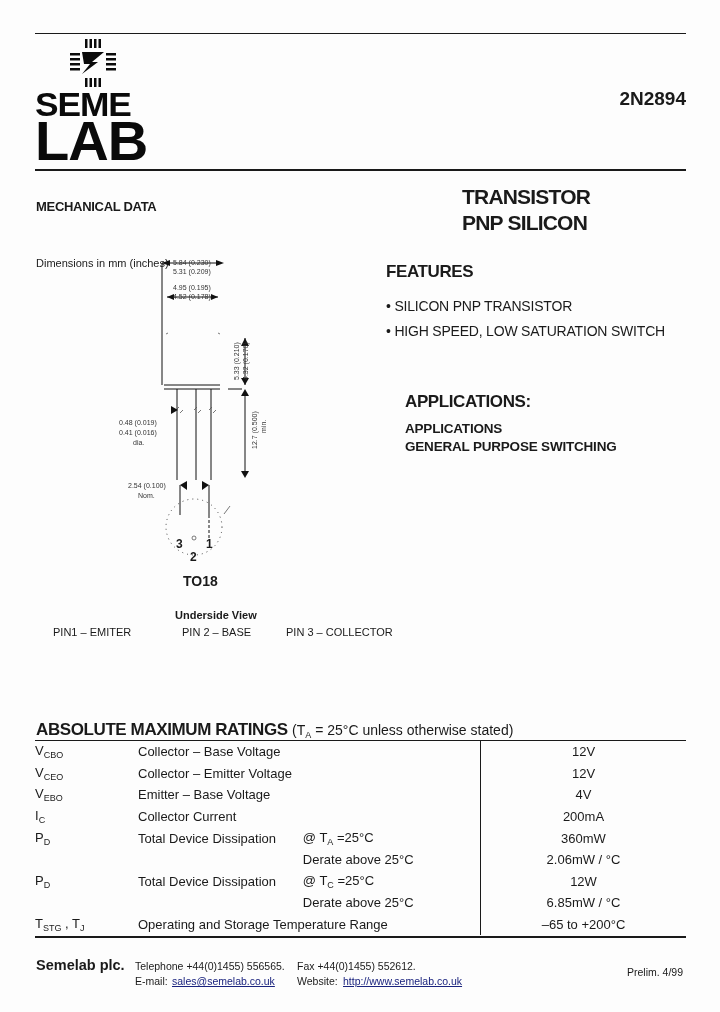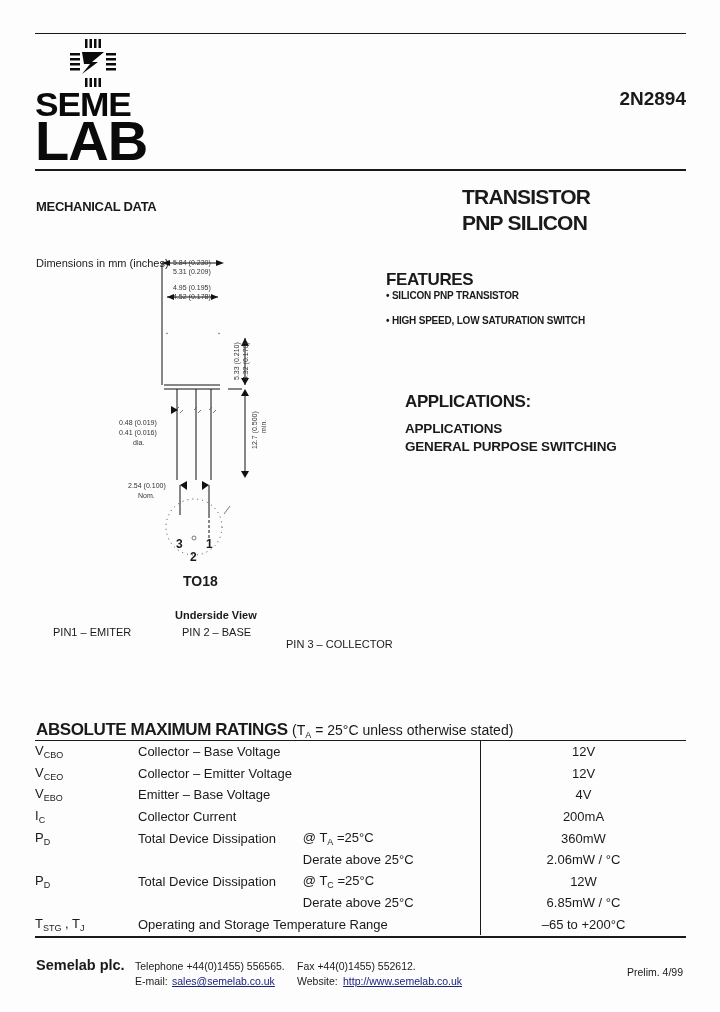--- a/index.html
+++ b/index.html
@@ -5,22 +5,22 @@
   html, body { margin:0; padding:0; background:#fdfdfd; }
   body { width:720px; height:1012px; position:relative; overflow:hidden;
          font-family:"Liberation Sans", sans-serif; color:#1a1a1a; }
   .abs { position:absolute; }
   .rule { position:absolute; background:#1a1a1a; }
   .logo-word { font-family:"Liberation Sans", sans-serif; font-weight:bold; color:#0a0a0a; letter-spacing:-1px; }
   .part { font-weight:bold; font-size:19px; }
   .h-mech { font-weight:bold; font-size:13px; letter-spacing:-0.3px; }
   .sub { font-size:11px;margin-top:41px; }
   .title { font-weight:bold; font-size:21px; line-height:26px; letter-spacing:-0.8px; }
-  .features-h { font-weight:bold; font-size:17px; letter-spacing:-0.4px;margin-top:8px; }
-  .feat { font-weight:bold; font-size:10px; letter-spacing:-0.2px; }
+  .features-h { font-weight:bold; font-size:17px; letter-spacing:-0.4px; }
+  .feat { font-weight:normal; font-size:14px; letter-spacing:-0.2px;margin-top:8px; }
   .apps-h { font-weight:bold; font-size:17px; letter-spacing:-0.4px; }
   .apps { font-weight:bold; font-size:13.5px; line-height:18px; letter-spacing:-0.2px; }
   .dim { font-size:7px; color:#333; white-space:nowrap; line-height:9px; }
   .pin-line { font-size:11px; }
   .amr-h { font-weight:bold; font-size:17px; letter-spacing:-0.4px; }
   .amr-cond { font-weight:normal; font-size:14px; letter-spacing:0; }
   table.amr { position:absolute; left:35px; top:741px; width:651px; border-collapse:collapse; font-size:13px; }
   table.amr td { height:21.6px; padding:0; vertical-align:middle; }
   .c-sym { width:103px; }
   .c-desc { width:154px; }
@@ -130,21 +130,21 @@
 </svg>
 <div class="abs dim" style="left:128px; top:481px;">2.54 (0.100)</div>
 <div class="abs dim" style="left:138px; top:491px;">Nom.</div>
 <div class="abs" style="left:206px; top:537px; font-weight:bold; font-size:12px;">1</div>
 <div class="abs" style="left:190px; top:550px; font-weight:bold; font-size:12px;">2</div>
 <div class="abs" style="left:176px; top:537px; font-weight:bold; font-size:12px;">3</div>
 <div class="abs" style="left:183px; top:573px; font-weight:bold; font-size:14px;">TO18</div>
 <div class="abs" style="left:175px; top:609px; font-weight:bold; font-size:11px;">Underside View</div>
 <div class="abs pin-line" style="left:53px; top:626px;">PIN1 – EMITER</div>
 <div class="abs pin-line" style="left:182px; top:626px;">PIN 2 – BASE</div>
-<div class="abs pin-line" style="left:286px; top:626px;margin-top:12px;">PIN 3 – COLLECTOR</div>
+<div class="abs pin-line" style="left:286px; top:626px;">PIN 3 – COLLECTOR</div>
 
 <div class="abs title" style="left:462px; top:184px;">
   <div>TRANSISTOR</div>
   <div>PNP SILICON</div>
 </div>
 
 <div class="abs features-h" style="left:386px; top:262px;">FEATURES</div>
 <div class="abs feat" style="left:386px; top:290px;">• SILICON  PNP TRANSISTOR</div>
 <div class="abs feat" style="left:386px; top:315px;">• HIGH SPEED, LOW SATURATION SWITCH</div>
 

